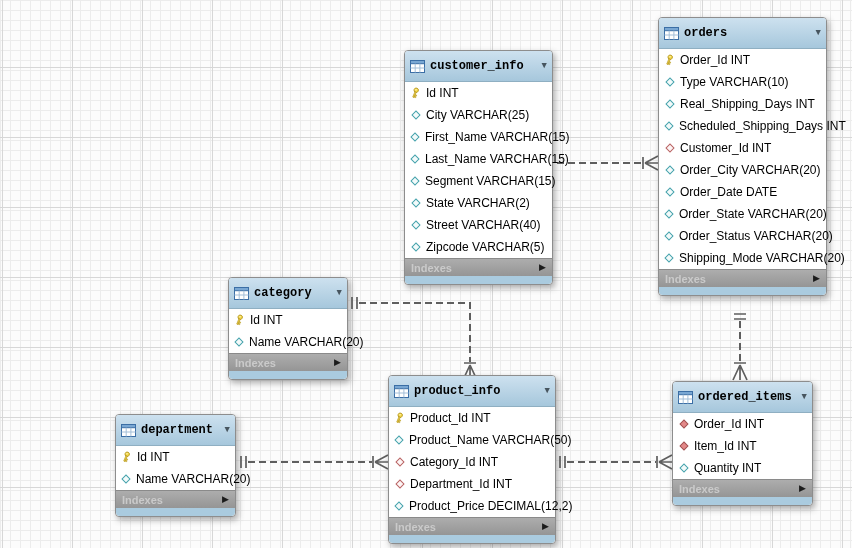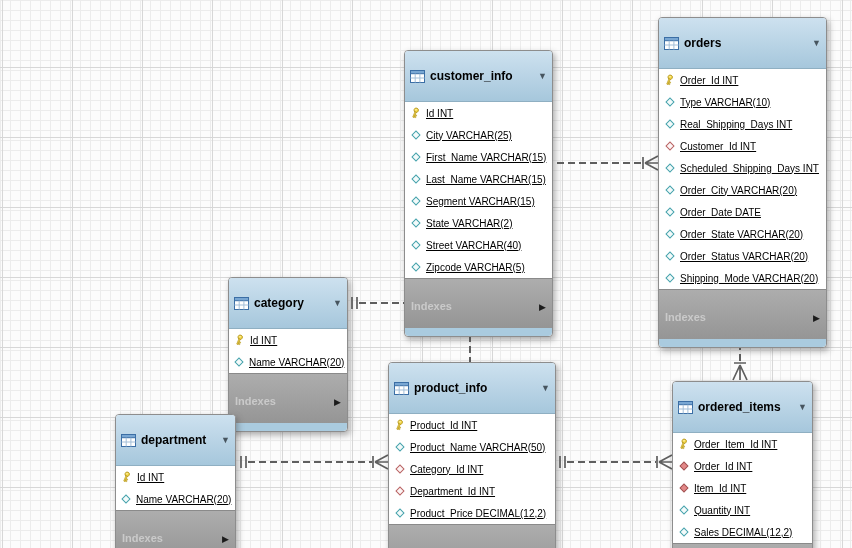--- a/index.html
+++ b/index.html
@@ -18,46 +18,46 @@
   #connectors { position:absolute; left:0; top:0; z-index:1; }
   .rel .dash { stroke:#5e5e5e; stroke-width:2; stroke-dasharray:7 4; fill:none; }
   .rel .solid { stroke:#5e5e5e; stroke-width:1.7; fill:none; }
 
   .table {
     position:absolute; z-index:2; background:#ffffff;
     border:1px solid #8d8d8d; border-radius:4px;
     box-shadow:2px 3px 6px rgba(70,70,70,.45);
   }
   .thead {
-    height:22px; display:flex; align-items:center; gap:5px; padding:14px 5px;
+    height:22px; display:flex; align-items:center; gap:5px; padding:4px 5px;
     background:linear-gradient(#cde1ef, #a6c7dc);
-    border-bottom:1px solid #8fafc2; border-radius:3px 3px 0 0;
+    border-bottom:1px solid #8fafc2; border-radius:3px 3px 0 0;font-family:Liberation Mono, monospace;
   }
   .ticon { display:flex; align-items:center; }
   .tname { flex:1; font-size:12px; font-weight:bold; color:#000; white-space:nowrap; }
   .tcaret { font-size:9px; color:#47555f; line-height:1; }
   .tbody { background:#fff; }
   .row { height:22px; display:flex; align-items:center; gap:5px; padding:0 5px; }
   .cicon { display:flex; align-items:center; width:11px; justify-content:center; }
-  .ctext { font-size:10px; color:#000; white-space:nowrap;text-decoration:underline; }
+  .ctext { font-size:12px; color:#000; white-space:nowrap; }
   .tfoot {
-    height:17px; display:flex; align-items:flex-end; justify-content:space-between;
-    padding:16px 6px; background:linear-gradient(#adadad, #959595);
+    height:17px; display:flex; align-items:center; justify-content:space-between;
+    padding:0 6px; background:linear-gradient(#adadad, #959595);
     border-top:1px solid #8a8a8a;
   }
   .flabel { font-size:11px; font-weight:bold; color:#cacaca; }
   .farrow { font-size:9px; color:#1b1b1b; line-height:1; }
   .tstrip { height:8px; background:#aacbdf; border-radius:0 0 4px 4px; }
 
   
   #tbl-orders        { left:658px; top:17px;  width:167px; }
   #tbl-customer_info { left:404px; top:50px;  width:147px; }
   #tbl-category      { left:228px; top:257px; width:118px;margin-top:20px; }
   #tbl-department    { left:115px; top:414px; width:119px; }
-  #tbl-product_info  { left:388px; top:362px; width:166px; }
+  #tbl-product_info  { left:388px; top:375px; width:166px; }
   #tbl-ordered_items { left:672px; top:381px; width:139px; }
 </style>
 </head>
 <body>
 
 <div id="canvas">
 
   <svg id="connectors" width="852" height="548" viewBox="0 0 852 548">
     <g class="rel">
       <path class="solid" d="M539 157 V169 M544 157 V169"></path>
@@ -128,32 +128,32 @@
             <span class="cicon">
               <svg width="10" height="10" viewBox="0 0 10 10">
                 <rect x="2.2" y="2.2" width="5.6" height="5.6" transform="rotate(45 5 5)" fill="#f3fafa" stroke="#44a2ac" stroke-width="1"></rect>
               </svg>
             </span>
             <span class="ctext">Real_Shipping_Days INT</span>
           </div>
           <div class="row">
             <span class="cicon">
               <svg width="10" height="10" viewBox="0 0 10 10">
+                <rect x="2.2" y="2.2" width="5.6" height="5.6" transform="rotate(45 5 5)" fill="#f3fafa" stroke="#44a2ac" stroke-width="1"></rect>
+              </svg>
+            </span>
+            <span class="ctext">Scheduled_Shipping_Days INT</span>
+          </div>
+          <div class="row">
+            <span class="cicon">
+              <svg width="10" height="10" viewBox="0 0 10 10">
                 <rect x="2.2" y="2.2" width="5.6" height="5.6" transform="rotate(45 5 5)" fill="#fdf5f5" stroke="#b96262" stroke-width="1"></rect>
               </svg>
             </span>
             <span class="ctext">Customer_Id INT</span>
-          </div>
-          <div class="row">
-            <span class="cicon">
-              <svg width="10" height="10" viewBox="0 0 10 10">
-                <rect x="2.2" y="2.2" width="5.6" height="5.6" transform="rotate(45 5 5)" fill="#f3fafa" stroke="#44a2ac" stroke-width="1"></rect>
-              </svg>
-            </span>
-            <span class="ctext">Scheduled_Shipping_Days INT</span>
           </div>
           <div class="row">
             <span class="cicon">
               <svg width="10" height="10" viewBox="0 0 10 10">
                 <rect x="2.2" y="2.2" width="5.6" height="5.6" transform="rotate(45 5 5)" fill="#f3fafa" stroke="#44a2ac" stroke-width="1"></rect>
               </svg>
             </span>
             <span class="ctext">Order_City VARCHAR(20)</span>
           </div>
           <div class="row">
@@ -453,34 +453,20 @@
               <line x1="9.9" y1="3.7" x2="9.9" y2="12.5" stroke="#a4bfd8"></line>
               <line x1="0.5" y1="8" x2="14.5" y2="8" stroke="#a4bfd8"></line>
             </svg>
           </span>
           <span class="tname">ordered_items</span>
           <span class="tcaret">▼</span>
         </div>
         <div class="tbody">
           <div class="row">
             <span class="cicon">
-              <svg width="12" height="12" viewBox="0 0 12 12">
-                <g transform="rotate(22 6 6)">
-                  <circle cx="5.6" cy="2.9" r="2.4" fill="#f7da4a" stroke="#b3951f" stroke-width="0.9"></circle>
-                  <circle cx="5.2" cy="2.5" r="0.8" fill="#fdf2bb"></circle>
-                  <rect x="4.9" y="4.9" width="1.5" height="6.3" fill="#f7da4a" stroke="#b3951f" stroke-width="0.7"></rect>
-                  <rect x="6.3" y="7.7" width="1.8" height="1.1" fill="#f7da4a" stroke="#b3951f" stroke-width="0.6"></rect>
-                  <rect x="6.3" y="9.6" width="1.8" height="1.1" fill="#f7da4a" stroke="#b3951f" stroke-width="0.6"></rect>
-                </g>
-              </svg>
-            </span>
-            <span class="ctext">Order_Item_Id INT</span>
-          </div>
-          <div class="row">
-            <span class="cicon">
               <svg width="10" height="10" viewBox="0 0 10 10">
                 <rect x="2.2" y="2.2" width="5.6" height="5.6" transform="rotate(45 5 5)" fill="#e28888" stroke="#a14f4f" stroke-width="1"></rect>
               </svg>
             </span>
             <span class="ctext">Order_Id INT</span>
           </div>
           <div class="row">
             <span class="cicon">
               <svg width="10" height="10" viewBox="0 0 10 10">
                 <rect x="2.2" y="2.2" width="5.6" height="5.6" transform="rotate(45 5 5)" fill="#e28888" stroke="#a14f4f" stroke-width="1"></rect>
@@ -488,28 +474,20 @@
             </span>
             <span class="ctext">Item_Id INT</span>
           </div>
           <div class="row">
             <span class="cicon">
               <svg width="10" height="10" viewBox="0 0 10 10">
                 <rect x="2.2" y="2.2" width="5.6" height="5.6" transform="rotate(45 5 5)" fill="#f3fafa" stroke="#44a2ac" stroke-width="1"></rect>
               </svg>
             </span>
             <span class="ctext">Quantity INT</span>
-          </div>
-          <div class="row">
-            <span class="cicon">
-              <svg width="10" height="10" viewBox="0 0 10 10">
-                <rect x="2.2" y="2.2" width="5.6" height="5.6" transform="rotate(45 5 5)" fill="#f3fafa" stroke="#44a2ac" stroke-width="1"></rect>
-              </svg>
-            </span>
-            <span class="ctext">Sales DECIMAL(12,2)</span>
           </div>
         </div>
         <div class="tfoot">
           <span class="flabel">Indexes</span>
           <span class="farrow">▶</span>
         </div>
         <div class="tstrip"></div>
       </div>
     </div>
 </div>

